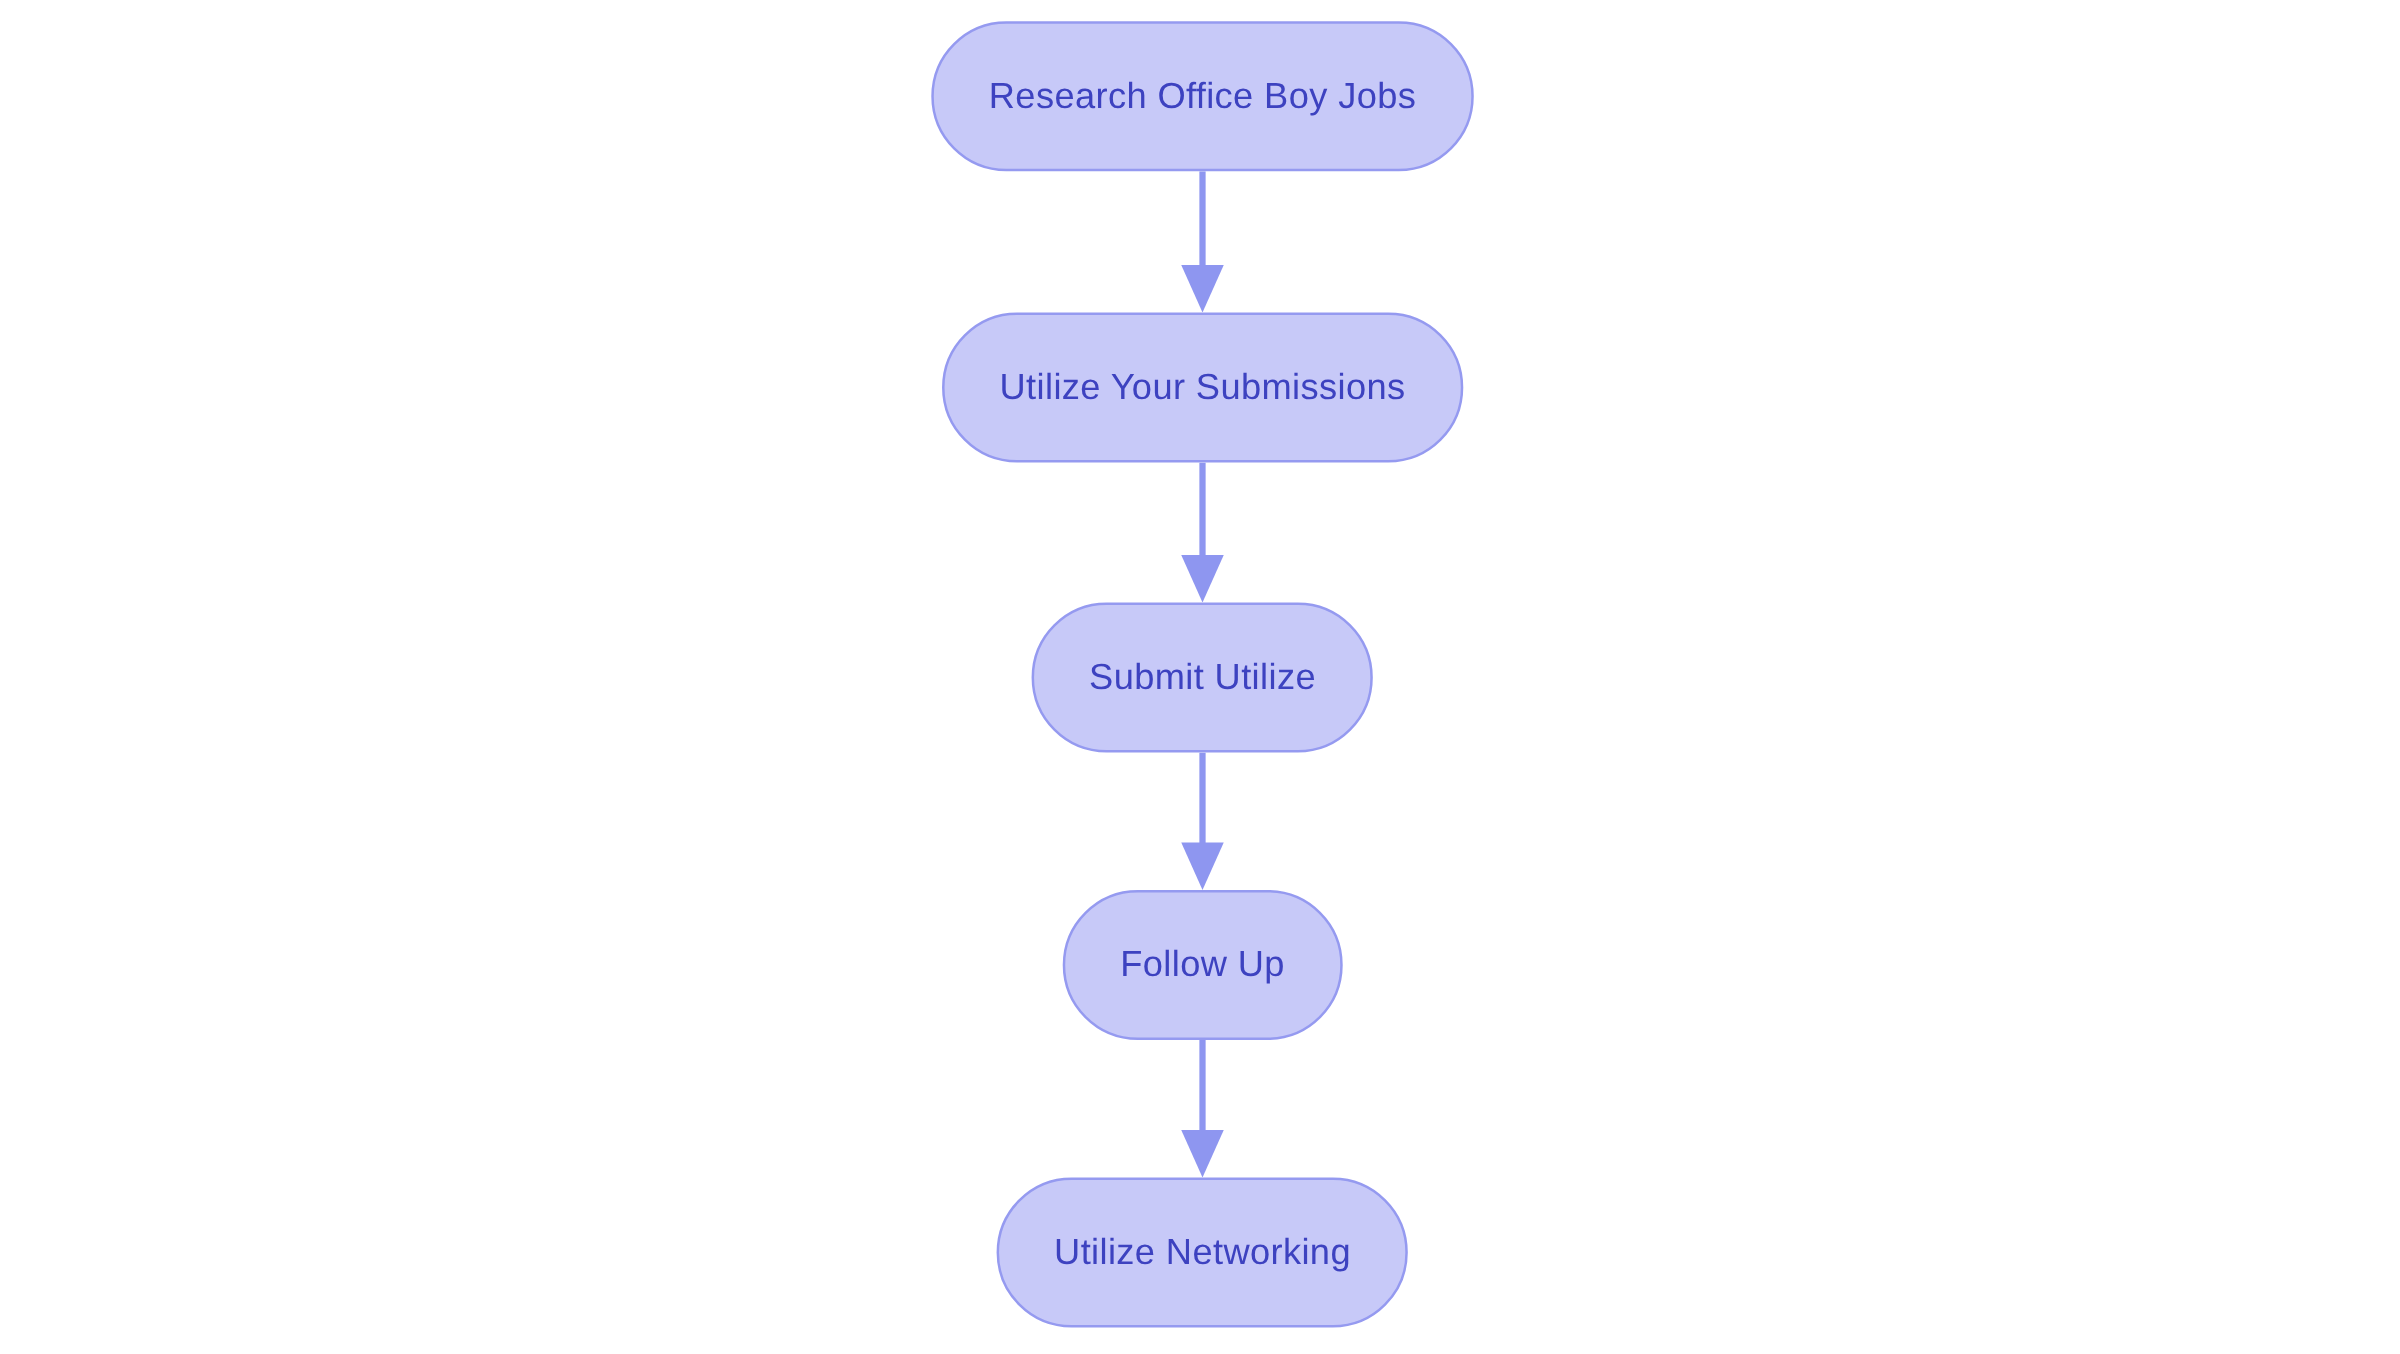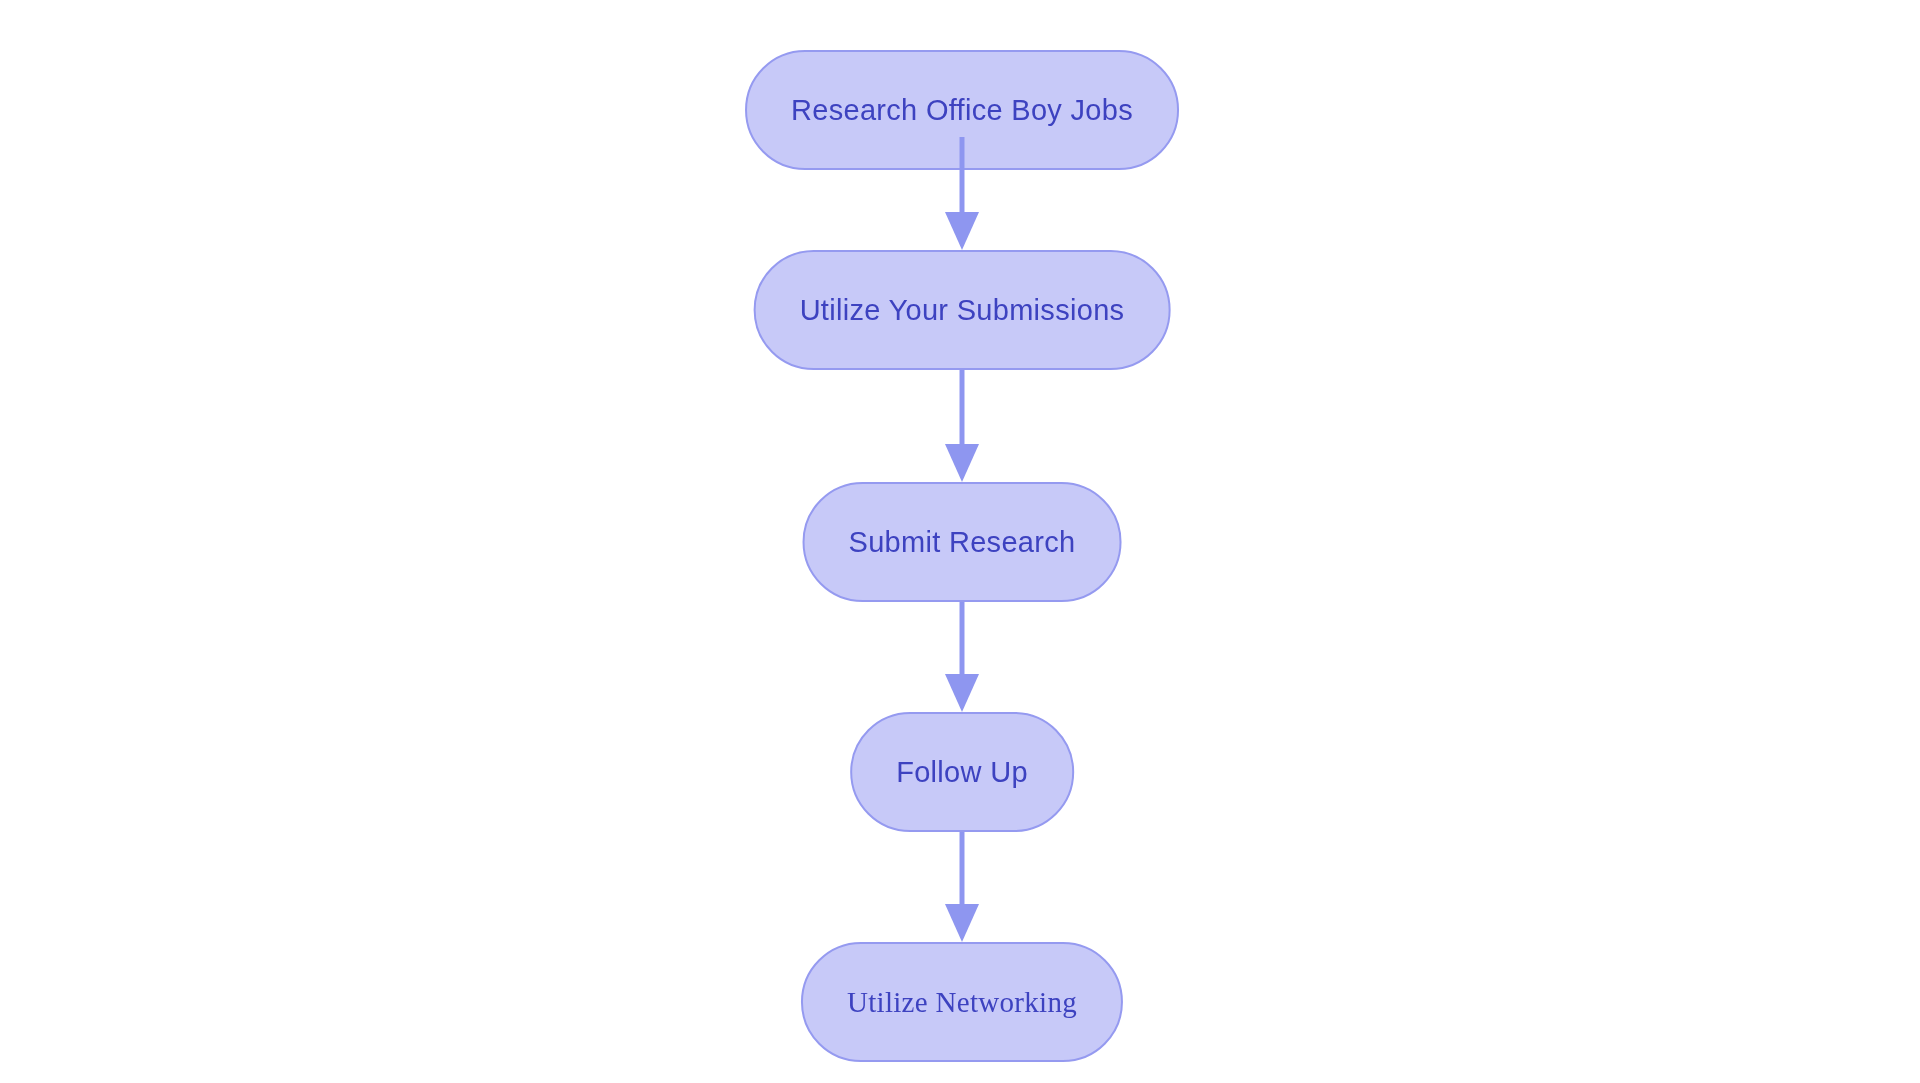--- a/index.html
+++ b/index.html
@@ -34,25 +34,25 @@
     padding: 0 44px;
     white-space: nowrap;
     background: var(--node-fill);
     border: 2px solid var(--node-border);
     border-radius: 60px;
     color: var(--node-text);
     font-size: 29px;
     font-weight: 400;
     letter-spacing: 0.3px;
   }
-  .node-1 { top: 17px; margin-top: 33px; }
+  .node-1 { top: 17px; }
   .node-2 { top: 250px; }
   .node-3 { top: 482px; }
   .node-4 { top: 712px; align-items: center; }
-  .node-5 { top: 942px; font-family: Liberation Serif, serif; }
+  .node-5 { top: 942px; }
   .flow-arrow {
     position: absolute;
     left: 942px;
     width: 40px;
     display: block;
   }
   .arrow-1 { top: 137px; }
   .arrow-2 { top: 370px; }
   .arrow-3 { top: 602px; }
   .arrow-4 { top: 832px; }
@@ -74,21 +74,21 @@
   <div class="flow-node node-2">
     <span>Utilize Your Submissions</span>
   </div>
 
   <svg class="flow-arrow arrow-2" width="40" height="112" viewBox="0 0 40 112">
     <line x1="20" y1="0" x2="20" y2="76" stroke-width="5" stroke="#8e96f0"></line>
     <polygon points="3,74 37,74 20,112" fill="#8e96f0"></polygon>
   </svg>
 
   <div class="flow-node node-3">
-    <span>Submit Research</span>
+    <span>Submit Utilize</span>
   </div>
 
   <svg class="flow-arrow arrow-3" width="40" height="110" viewBox="0 0 40 110">
     <line x1="20" y1="0" x2="20" y2="74" stroke-width="5" stroke="#8e96f0"></line>
     <polygon points="3,72 37,72 20,110" fill="#8e96f0"></polygon>
   </svg>
 
   <div class="flow-node node-4">
     <span>Follow Up</span>
   </div>

